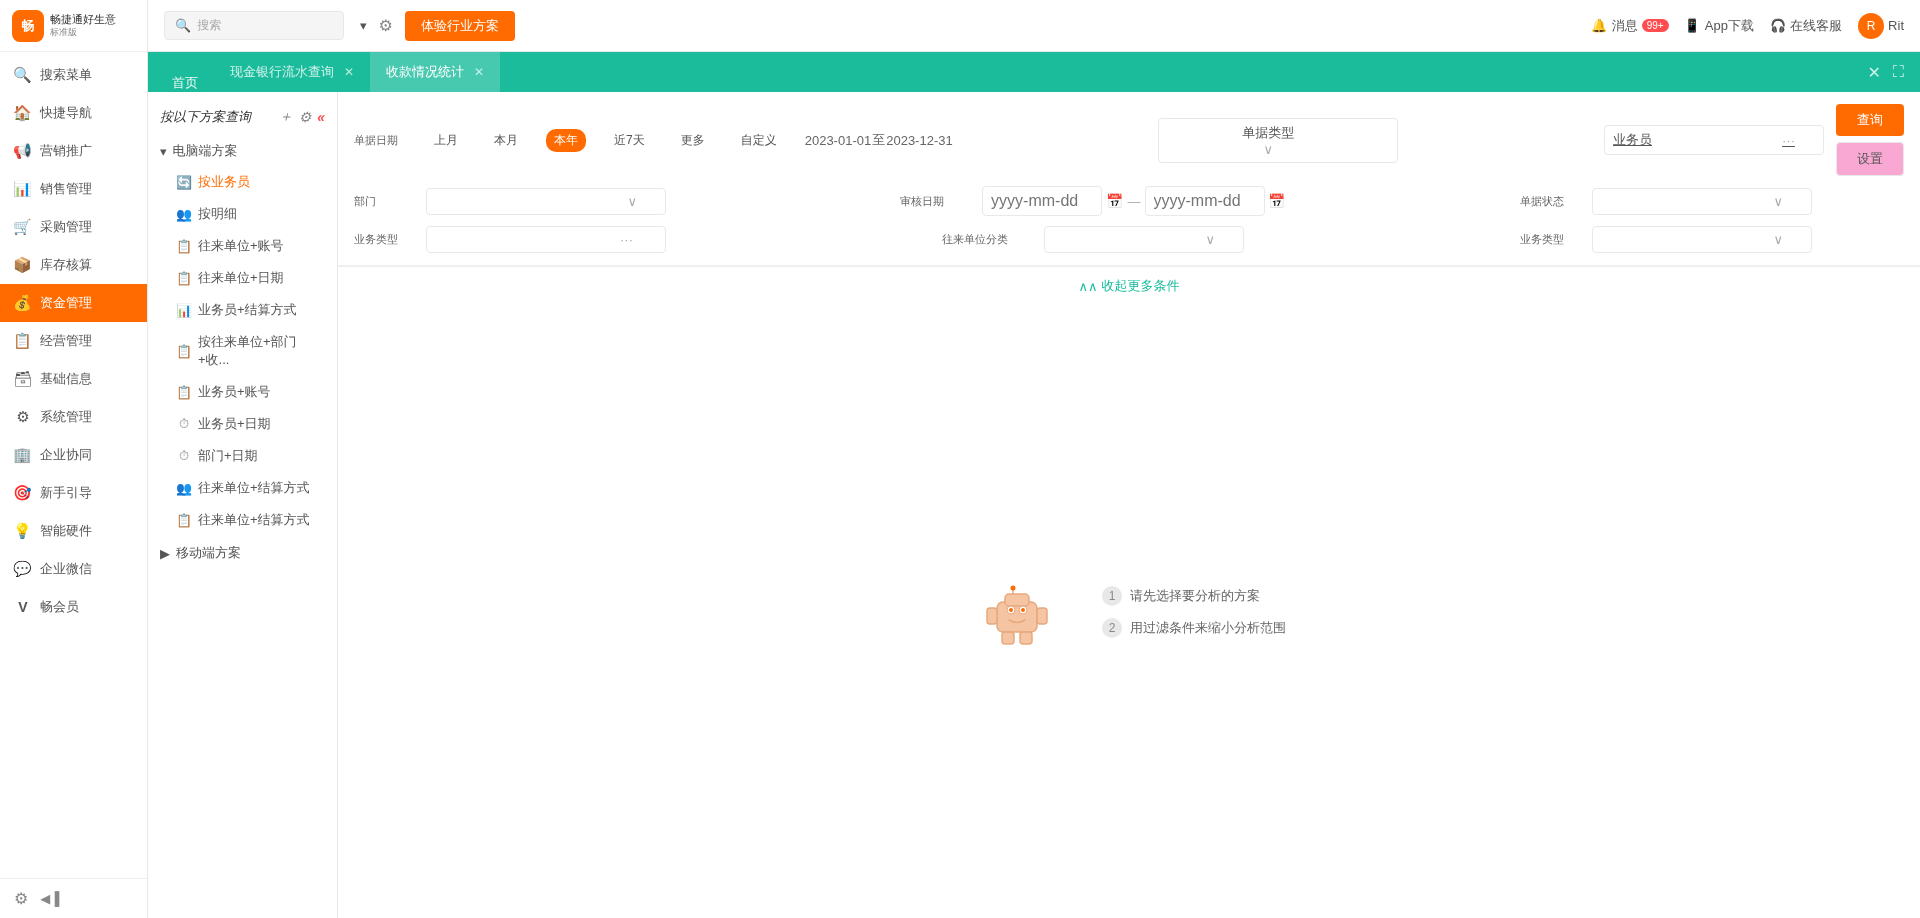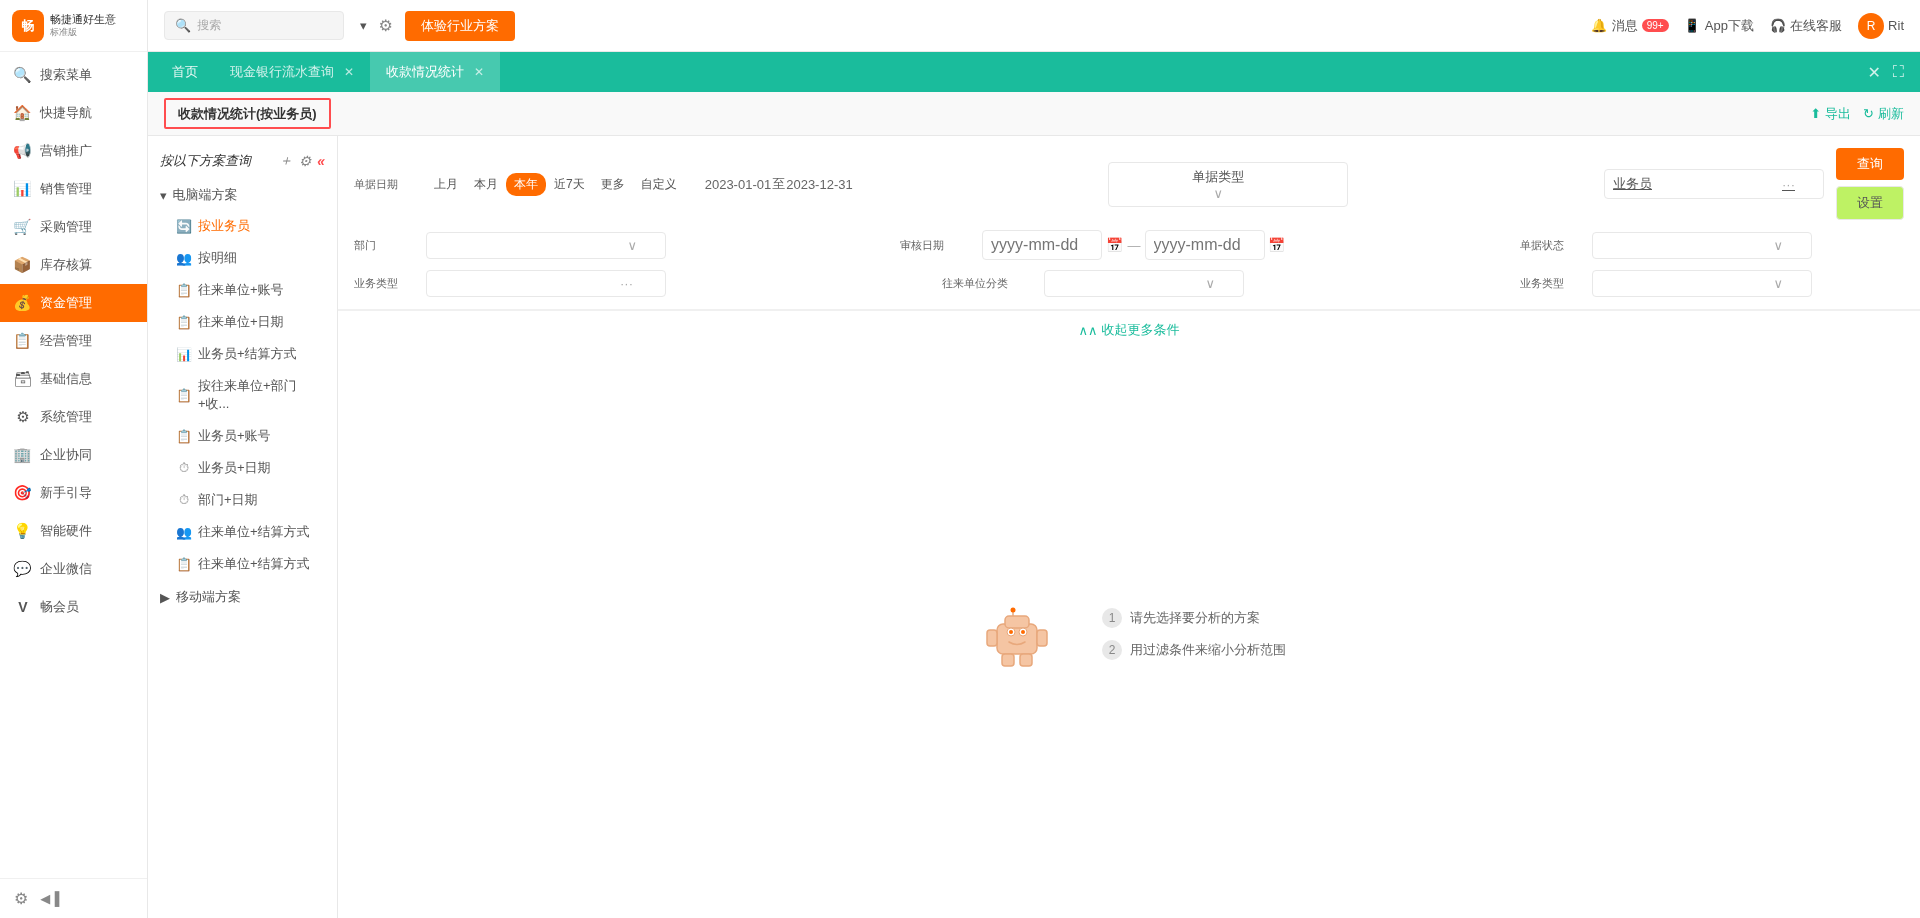--- a/index.html
+++ b/index.html
@@ -27,21 +27,21 @@
     .topbar-dropdown { display: flex; align-items: center; gap: 4px; color: #555; cursor: pointer; margin-left: 4px; }
     .topbar-actions { margin-left: auto; display: flex; align-items: center; gap: 16px; color: #555; font-size: 13px; }
     .topbar-btn-try { background: #ff6b00; color: white; border: none; border-radius: 4px; padding: 6px 16px; font-size: 13px; cursor: pointer; }
     .notification-badge { background: #ff4d4f; color: white; border-radius: 10px; font-size: 10px; padding: 1px 5px; }
     .topbar-action-item { display: flex; align-items: center; gap: 4px; cursor: pointer; color: #555; }
 
     
     .tabbar { height: 40px; background: #1abc9c; display: flex; align-items: stretch; flex-shrink: 0; padding: 0 8px; }
     .tab { display: flex; align-items: center; gap: 6px; padding: 0 16px; cursor: pointer; color: rgba(255,255,255,0.8); font-size: 13px; position: relative; }
     .tab.active { background: rgba(255,255,255,0.2); color: white; }
-    .tab-home { padding: 0 16px; display: flex; align-items: center; color: rgba(255,255,255,0.9); font-size: 13px; cursor: pointer; }
+    .tab-home { padding: 0 16px; display: flex; align-items: flex-end; color: rgba(255,255,255,0.9); font-size: 13px; cursor: pointer; }
     .tab-close { font-size: 12px; color: rgba(255,255,255,0.7); cursor: pointer; margin-left: 4px; }
     .tabbar-right { margin-left: auto; display: flex; align-items: center; gap: 12px; padding-right: 8px; }
     .tabbar-right-icon { color: rgba(255,255,255,0.8); cursor: pointer; font-size: 16px; }
 
     
     .page-header { height: 44px; background: #f9f9f9; border-bottom: 1px solid #e8e8e8; display: flex; align-items: center; padding: 0 16px; flex-shrink: 0; }
     .page-title-box { border: 2px solid #ff4d4f; padding: 4px 12px; border-radius: 2px; font-size: 16px; font-weight: bold; color: #333; }
     .page-header-actions { margin-left: auto; display: flex; align-items: center; gap: 12px; }
     .btn-export { display: flex; align-items: center; gap: 4px; color: #1abc9c; cursor: pointer; font-size: 13px; }
     .btn-refresh { display: flex; align-items: center; gap: 4px; color: #1abc9c; cursor: pointer; font-size: 13px; }
@@ -61,21 +61,21 @@
     .scheme-item { display: flex; align-items: center; gap: 6px; padding: 7px 12px 7px 28px; color: #555; font-size: 13px; cursor: pointer; }
     .scheme-item.active { color: #ff6b00; }
     .scheme-item-icon { font-size: 13px; color: #888; width: 16px; text-align: center; }
 
     
     .filter-panel { flex: 1; display: flex; flex-direction: column; overflow: hidden; background: #fff; }
     .filter-section { padding: 12px 16px; border-bottom: 1px solid #f0f0f0; }
     .filter-row { display: flex; align-items: center; gap: 12px; margin-bottom: 10px; flex-wrap: wrap; }
     .filter-row:last-child { margin-bottom: 0; }
     .filter-label { color: #666; font-size: 11px; width: 60px; flex-shrink: 0; }
-    .filter-date-tabs { display: flex; gap: 0; align-items: center; }
+    .filter-date-tabs { display: flex; gap: 20px; align-items: center; }
     .date-tab { padding: 3px 8px; font-size: 12px; color: #555; cursor: pointer; border-radius: 2px; }
     .date-tab.active { background: #ff6b00; color: white; border-radius: 10px; }
     .date-range { display: flex; align-items: center; gap: 1px; color: #666; font-size: 12px; margin-left: 8px; }
     .filter-select { border: 1px solid #e8e8e8; border-radius: 4px; padding: 5px 28px 5px 8px; min-width: 200px; color: #555; background: #fff; position: relative; display: flex; align-items: center; justify-content: space-between; cursor: pointer; }
     .filter-select .chevron { color: #aaa; }
     .filter-input-group { display: flex; align-items: center; gap: 4px; }
     .filter-input { border: 1px solid #e8e8e8; border-radius: 4px; padding: 5px 8px; color: #aaa; font-size: 16px; width: 120px; }
     .filter-input-dash { color: #aaa; }
     .filter-calendar-icon { color: #aaa; font-size: 14px; cursor: pointer; }
     .filter-dots { color: #aaa; cursor: pointer; margin: 0 4px; }
@@ -83,21 +83,21 @@
     
     
     .result-area { flex: 1; display: flex; align-items: center; justify-content: center; flex-direction: column; gap: 20px; background: #fff; padding: 20px; }
     .result-hint { display: flex; flex-direction: column; gap: 12px; color: #666; font-size: 14px; }
     .hint-item { display: flex; align-items: center; gap: 8px; }
     .hint-num { width: 20px; height: 20px; border-radius: 50%; background: #e8e8e8; display: flex; align-items: center; justify-content: center; font-size: 12px; color: #888; }
 
     
     .query-btn-group { display: flex; flex-direction: column; gap: 6px; }
     .btn-query { background: #ff6b00; color: white; border: none; border-radius: 4px; padding: 7px 20px; font-size: 13px; cursor: pointer; }
-    .btn-settings { background: #bef264; color: #555; border: 1px solid #e8e8e8; border-radius: 4px; padding: 7px 20px; font-size: 13px; cursor: pointer; }
+    .btn-settings { background: #f9a8d4; color: #555; border: 1px solid #e8e8e8; border-radius: 4px; padding: 7px 20px; font-size: 13px; cursor: pointer; }
   </style>
 </head>
 <body>
 
 <div class="sidebar">
   <div class="sidebar-logo">
     <div class="logo-icon">
       <span>畅</span>
     </div>
     <div>
@@ -217,35 +217,20 @@
     <div class="tab active">
       <span>收款情况统计</span>
       <span class="tab-close">✕</span>
     </div>
     <div class="tabbar-right">
       <span class="tabbar-right-icon">✕</span>
       <span class="tabbar-right-icon">⛶</span>
     </div>
   </div>
 
-  <div class="page-header">
-    <div class="page-title-box">
-      <span>收款情况统计(按业务员)</span>
-    </div>
-    <div class="page-header-actions">
-      <div class="btn-export">
-        <span>⬆</span>
-        <span>导出</span>
-      </div>
-      <div class="btn-refresh">
-        <span>↻</span>
-        <span>刷新</span>
-      </div>
-    </div>
-  </div>
 
   <div class="content">
 
     <div class="scheme-panel" style="position:relative;">
       <div class="scheme-header">
         <span class="scheme-header-label">按以下方案查询</span>
         <div class="scheme-header-icons">
           <span class="scheme-icon-btn">＋</span>
           <span class="scheme-icon-btn">⚙</span>
           <span class="scheme-icon-btn collapse">«</span>

